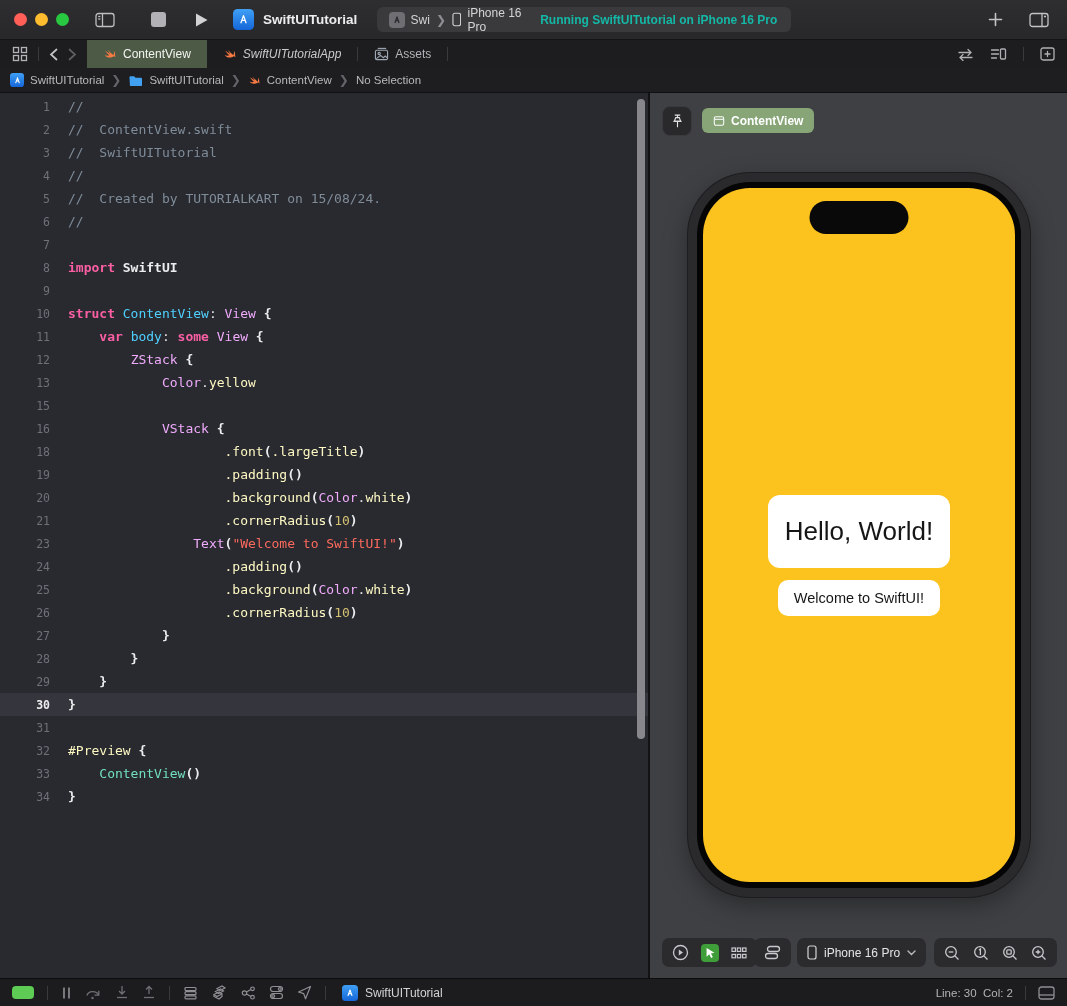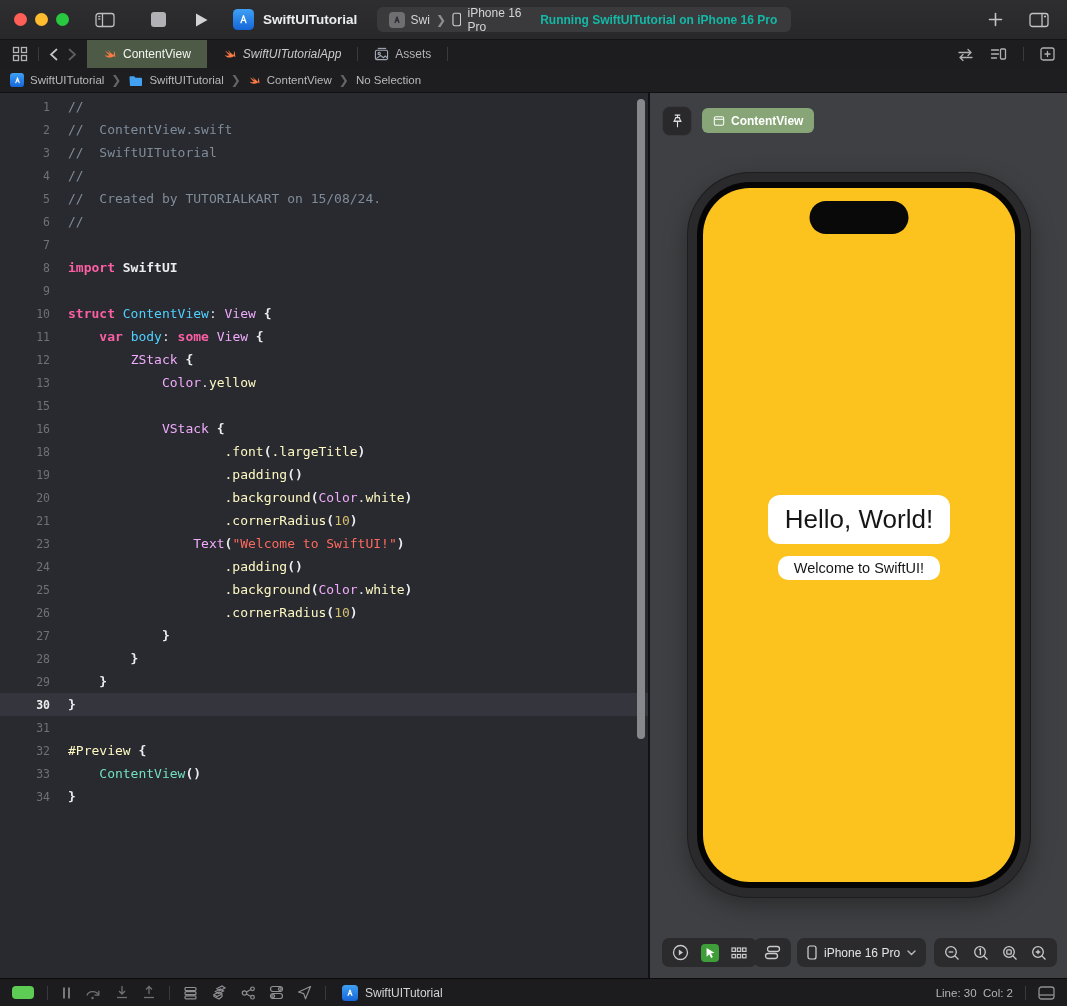--- a/index.html
+++ b/index.html
@@ -61,22 +61,22 @@
   .pin-btn { position:absolute; left:12px; top:13px; width:30px; height:30px; border-radius:8px;
              background:#29292c; border:1px solid #3a3a3e; display:flex; align-items:center; justify-content:center; color:#e4e4e6; }
   .tag-pill { position:absolute; left:52px; top:15px; height:25px; border-radius:6px; background:#87a577;
               display:flex; align-items:center; gap:6px; padding:0 11px; color:#fff; font-size:12px; font-weight:600; }
   .phone { position:absolute; left:38px; top:80px; width:342px; height:724px; border-radius:62px;
            background:#2a2a2c; box-shadow:0 0 0 1px #1d1d1f, 0 8px 24px rgba(0,0,0,.35); }
   .phone .black { position:absolute; inset:9px; border-radius:53px; background:#050505; }
   .phone .screen { position:absolute; inset:6px; border-radius:47px; overflow:hidden; }
   .island { position:absolute; left:50%; transform:translateX(-50%); top:13px; width:99px; height:33px; border-radius:17px; background:#09090a; }
   .cards { position:absolute; top:307px; left:0; right:0; display:flex; flex-direction:column; align-items:center; gap:12px; }
-  .card1 { background:#fff; border-radius:12px; padding:9px 17px; font-size:26px; color:#161616; }
-  .card2 { background:#fff; border-radius:10px; padding:4px 16px; font-size:14.5px; color:#161616; }
+  .card1 { background:#fff; border-radius:12px; padding:21px 17px; font-size:26px; color:#161616; }
+  .card2 { background:#fff; border-radius:10px; padding:10px 16px; font-size:14.5px; color:#161616; }
 
   .cv-bar { position:absolute; left:0; right:0; top:845px; height:29px; }
   .cv-group { position:absolute; height:29px; background:#2b2b2e; border-radius:7px; display:flex; align-items:center; gap:12px; padding:0 10px; color:#c9c9cd; }
   .cv-cursor { width:18px; height:18px; border-radius:4px; background:#3f9d3a; display:flex; align-items:center; justify-content:center; }
   .cv-device { font-size:12px; color:#e4e4e7; display:flex; align-items:center; gap:7px; }
 
   
   .debugbar { height:28px; background:#1c1c1f; border-top:1px solid #0c0c0d; display:flex; align-items:center; padding:0 12px; gap:13px; color:#8f8f94; }
   .bp-pill { width:22px; height:13px; border-radius:4px; background:#5ecb54; }
   .dbg-dim { color:#6f6f74; }

